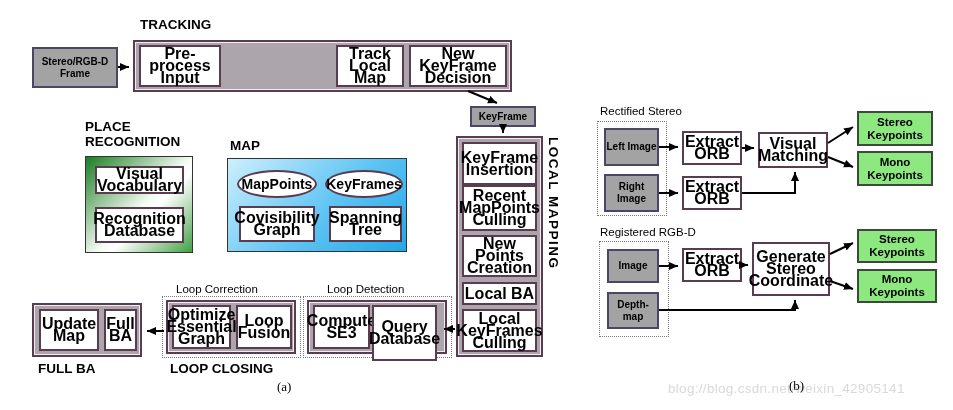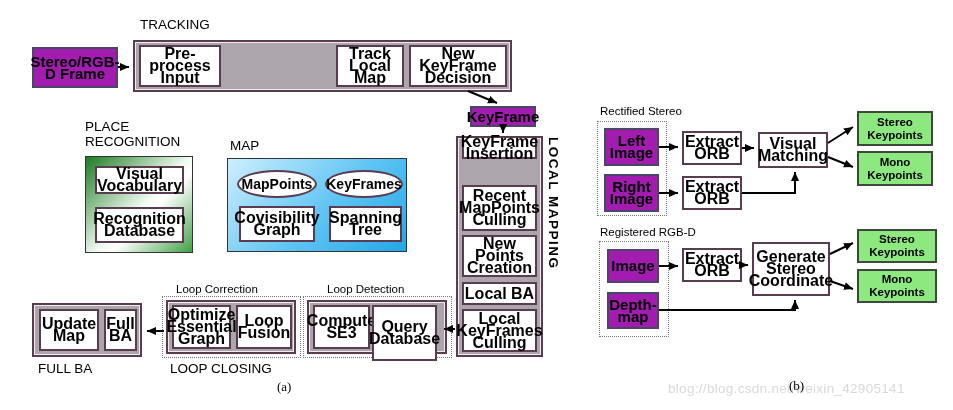--- a/index.html
+++ b/index.html
@@ -2,28 +2,28 @@
 <html><head>
 <meta charset="utf-8">
 <style>
   *{box-sizing:border-box;margin:0;padding:0}
   html,body{background:#ffffff}
   body{font-family:"Liberation Sans",sans-serif;color:#000}
   .canvas{position:relative;width:953px;height:410px;background:#fff;overflow:hidden}
   .abs{position:absolute}
   .flexc{display:flex;align-items:center;justify-content:center;text-align:center}
   .wbox{background:#fff;border:2px solid #5a3c50;font-weight:bold;font-size:16px;line-height:12px;z-index:3}
-  .bluebox{background:#a21caf;border:2px solid #4c4666;font-weight:bold;font-size:15px;line-height:12px;z-index:3}
+  .bluebox{background:#a3a3a3;border:2px solid #4c4666;font-weight:bold;font-size:10px;line-height:12px;z-index:3}
   .greenbox{background:#8de97f;border:2px solid #3d4a3b;font-weight:bold;font-size:11.5px;line-height:13px;z-index:3}
   .gray{background:#aca6ac;border:2px solid #5a3c50;box-shadow:inset 0 0 0 1px #efecef;z-index:2}
   .dotted{border:1px dotted #777;background:#fff;z-index:1}
   .greengrad{background:linear-gradient(135deg,#1b7c22 0%,#f2fbf2 52%,#ffffff 60%,#41a046 100%);border:1px solid #333;z-index:2}
   .bluegrad{background:linear-gradient(135deg,#cdeffd 0%,#5fc4f3 55%,#23a7e8 100%);border:1px solid #333;z-index:2}
   .ellipse{background:#fff;border:2px solid #5a3c50;border-radius:50%;font-weight:bold;font-size:14px;z-index:3}
-  .h1{font-weight:normal;font-size:13.5px;line-height:15px;z-index:3}
+  .h1{font-weight:bold;font-size:13.5px;line-height:15px;z-index:3}
   .h2{font-size:11.5px;line-height:13px;z-index:3}
   .vtext{writing-mode:vertical-rl;font-weight:bold;font-size:13.5px;letter-spacing:1.5px;z-index:3}
   .caption{font-family:"Liberation Serif",serif;font-size:13px;z-index:4}
   .watermark{font-size:13.5px;letter-spacing:.3px;color:#d9d9d9;z-index:2;white-space:nowrap}
   svg.overlay{position:absolute;left:0;top:0;z-index:5;pointer-events:none}
 </style>
 </head>
 <body>
 
 <div class="canvas">
@@ -33,21 +33,21 @@
   <div class="abs bluebox flexc" style="left:32px;top:47px;width:86px;height:41px">Stereo/RGB-D Frame</div>
 
   <div class="abs gray" style="left:133px;top:40px;width:379px;height:52px"></div>
   <div class="abs wbox flexc" style="left:139px;top:45px;width:82px;height:42px">Pre-process Input</div>
   <div class="abs wbox flexc" style="left:336px;top:45px;width:68px;height:42px">Track Local Map</div>
   <div class="abs wbox flexc" style="left:409px;top:45px;width:98px;height:42px">New KeyFrame Decision</div>
 
   <div class="abs bluebox flexc" style="left:470px;top:106px;width:66px;height:21px">KeyFrame</div>
 
   <div class="abs gray" style="left:456px;top:136px;width:87px;height:221px"></div>
-  <div class="abs wbox flexc" style="left:462px;top:136px;width:75px;height:23px">KeyFrame Insertion</div>
+  <div class="abs wbox flexc" style="left:462px;top:142px;width:75px;height:43px">KeyFrame Insertion</div>
   <div class="abs wbox flexc" style="left:462px;top:185px;width:75px;height:46px">Recent MapPoints Culling</div>
   <div class="abs wbox flexc" style="left:462px;top:235px;width:75px;height:42px">New Points Creation</div>
   <div class="abs wbox flexc" style="left:462px;top:282px;width:75px;height:23px">Local BA</div>
   <div class="abs wbox flexc" style="left:462px;top:309px;width:75px;height:43px">Local KeyFrames Culling</div>
   <div class="abs vtext" style="left:546px;top:137px;height:165px">LOCAL MAPPING</div>
 
   <div class="abs h1" style="left:85px;top:119px;width:112px">PLACE RECOGNITION</div>
   <div class="abs greengrad" style="left:85px;top:156px;width:108px;height:97px"></div>
   <div class="abs wbox flexc" style="left:95px;top:166px;width:89px;height:28px">Visual Vocabulary</div>
   <div class="abs wbox flexc" style="left:95px;top:207px;width:89px;height:36px">Recognition Database</div>

